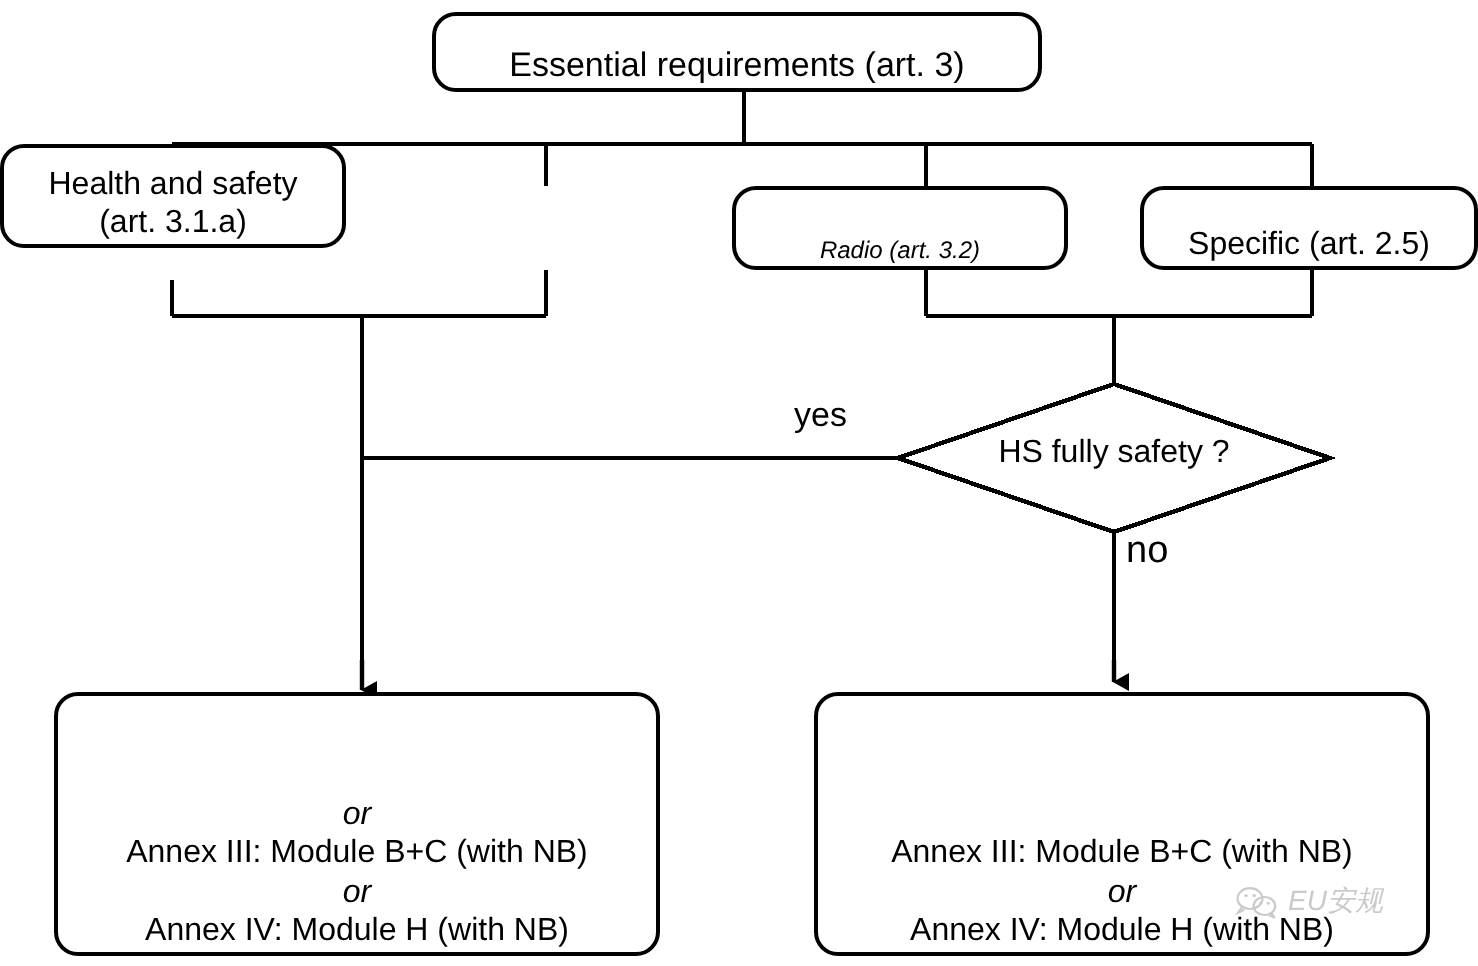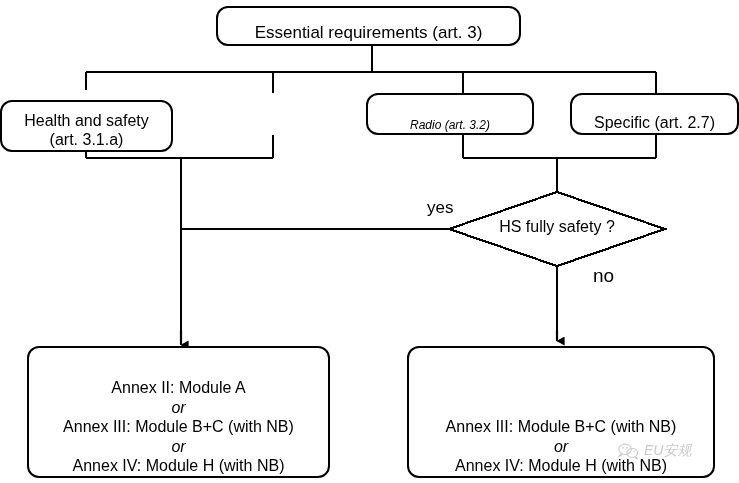--- a/index.html
+++ b/index.html
@@ -39,21 +39,20 @@
     line-height: 1.22;
     z-index: 3;
   }
   .line-1 { white-space: nowrap; }
   .italic-or { font-style: italic; }
   .edge-label {
     position: absolute;
     z-index: 4;
     white-space: nowrap;
     background: transparent;
-    margin-left: 30px;
   }
   .diamond-text {
     position: absolute;
     z-index: 4;
     white-space: nowrap;
     text-align: center;
   }
   .watermark {
     position: absolute;
     z-index: 5;
@@ -109,42 +108,41 @@
     <g stroke="#000000" stroke-width="2.2" fill="none">
       <line x1="181" y1="330" x2="181" y2="345" marker-end="url(#arrowhead)"></line>
       <line x1="557" y1="330" x2="557" y2="341" marker-end="url(#arrowhead)"></line>
     </g>
   </svg>
 
   <div class="node-box" style="left:216px; top:6px; width:305px; height:40px; font-size:17px;">
     <span class="line-1">Essential requirements (art. 3)</span>
   </div>
 
-  <div class="node-box" style="left:0px; top:100px; width:173px; height:52px; font-size:16px;">
+  <div class="node-box" style="left:0px; top:72px; width:173px; height:52px; font-size:16px;">
     <span class="line-1">Health and safety</span>
     <span class="line-1">(art. 3.1.a)</span>
   </div>
 
 
   <div class="node-box" style="left:366px; top:93px; width:168px; height:42px; font-size:12px;font-style:italic;">
     <span class="line-1">Radio (art. 3.2)</span>
   </div>
 
   <div class="node-box" style="left:570px; top:93px; width:169px; height:42px; font-size:16px;">
-    <span class="line-1">Specific (art. 2.7)</span>
+    <span class="line-1">Specific (art. 2.5)</span>
   </div>
 
   <div class="diamond-text" style="left:449px; top:218px; width:216px; font-size:16px;">HS fully safety ?</div>
 
   <div class="edge-label" style="left:397px; top:198px; font-size:17px;">yes</div>
 
   <div class="edge-label" style="left:563px; top:265px; font-size:19px;">no</div>
 
   <div class="node-box" style="left:27px; top:346px; width:303px; height:132px; font-size:16px;">
-    <span class="line-1">Annex II: Module A</span>
     <span class="line-1 italic-or">or</span>
     <span class="line-1">Annex III: Module B+C (with NB)</span>
     <span class="line-1 italic-or">or</span>
     <span class="line-1">Annex IV: Module H (with NB)</span>
   </div>
 
   <div class="node-box" style="left:407px; top:346px; width:308px; height:132px; font-size:16px;">
     <span class="line-1">Annex III: Module B+C (with NB)</span>
     <span class="line-1 italic-or">or</span>
     <span class="line-1">Annex IV: Module H (with NB)</span>

